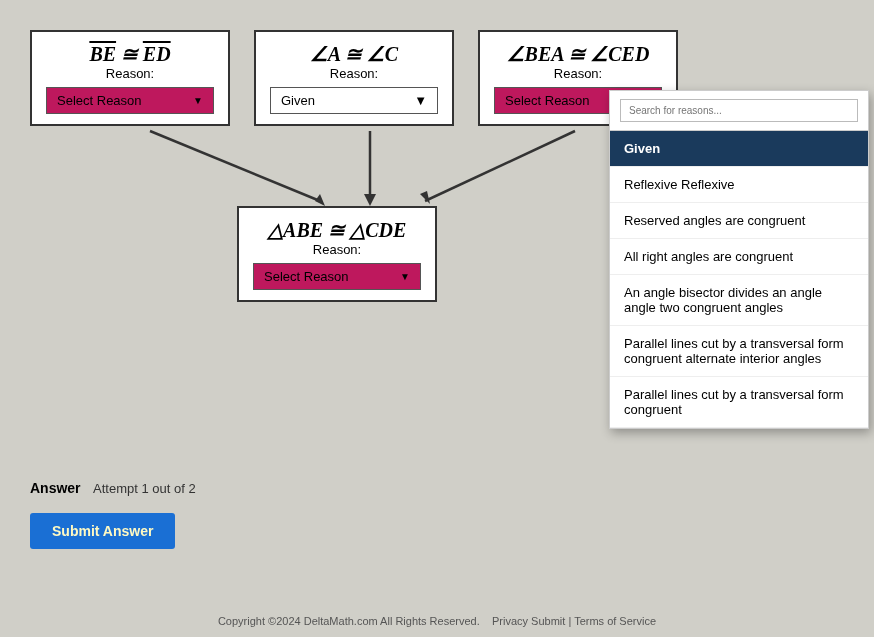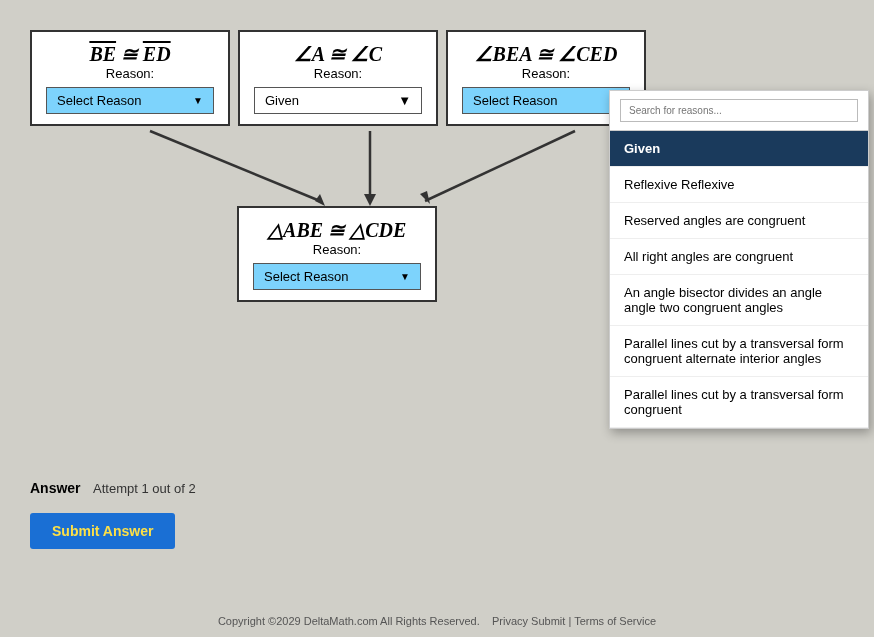--- a/index.html
+++ b/index.html
@@ -18,21 +18,21 @@
       background: #d0cfc8;
       position: relative;
       padding: 20px;
     }
 
     
     .proof-top-row {
       display: flex;
       justify-content: flex-start;
       align-items: flex-end;
-      gap: 8px;
+      gap: 24px;
       margin-top: 10px;
       margin-left: 10px;
     }
 
     .proof-box {
       background: white;
       border: 2px solid #333;
       padding: 10px 14px;
       min-width: 200px;
       text-align: center;
@@ -45,21 +45,21 @@
       font-weight: normal;
       font-style: normal;
     }
 
     .proof-box .reason-select {
       display: flex;
       align-items: center;
       justify-content: space-between;
       border: 1px solid #555;
       padding: 5px 10px;
-      background: #7dd3fc;
+      background: #be185d;
       cursor: pointer;
       font-family: Arial, sans-serif;
       font-size: 13px;
       min-width: 160px;
     }
 
     .proof-box .reason-select .arrow {
       margin-left: 8px;
       font-size: 10px;
     }
@@ -148,21 +148,21 @@
 
     .attempt-text {
       font-size: 13px;
       margin-left: 8px;
       color: #333;
     }
 
     .submit-btn {
       margin-top: 16px;
       background: #1a6fd4;
-      color: #fde047;
+      color: #fef9c3;
       border: none;
       padding: 10px 22px;
       font-size: 14px;
       font-weight: bold;
       cursor: pointer;
       font-family: Arial, sans-serif;
       border-radius: 3px;
     }
 
     
@@ -274,20 +274,20 @@
   </div>
 
   <div class="answer-section">
     <span class="answer-label">Answer</span>
     <span class="attempt-text">Attempt 1 out of 2</span>
     <br>
     <button class="submit-btn">Submit Answer</button>
   </div>
 
   <div class="footer">
-    <span>Copyright ©2029 DeltaMath.com All Rights Reserved.</span>
+    <span>Copyright ©2024 DeltaMath.com All Rights Reserved.</span>
     &nbsp;&nbsp;
     <a href="#" style="color:#555; text-decoration:none;">Privacy Submit</a>
     <span>|</span>
     <a href="#" style="color:#555; text-decoration:none;">Terms of Service</a>
   </div>
 
 </div>
 
 </body></html>

